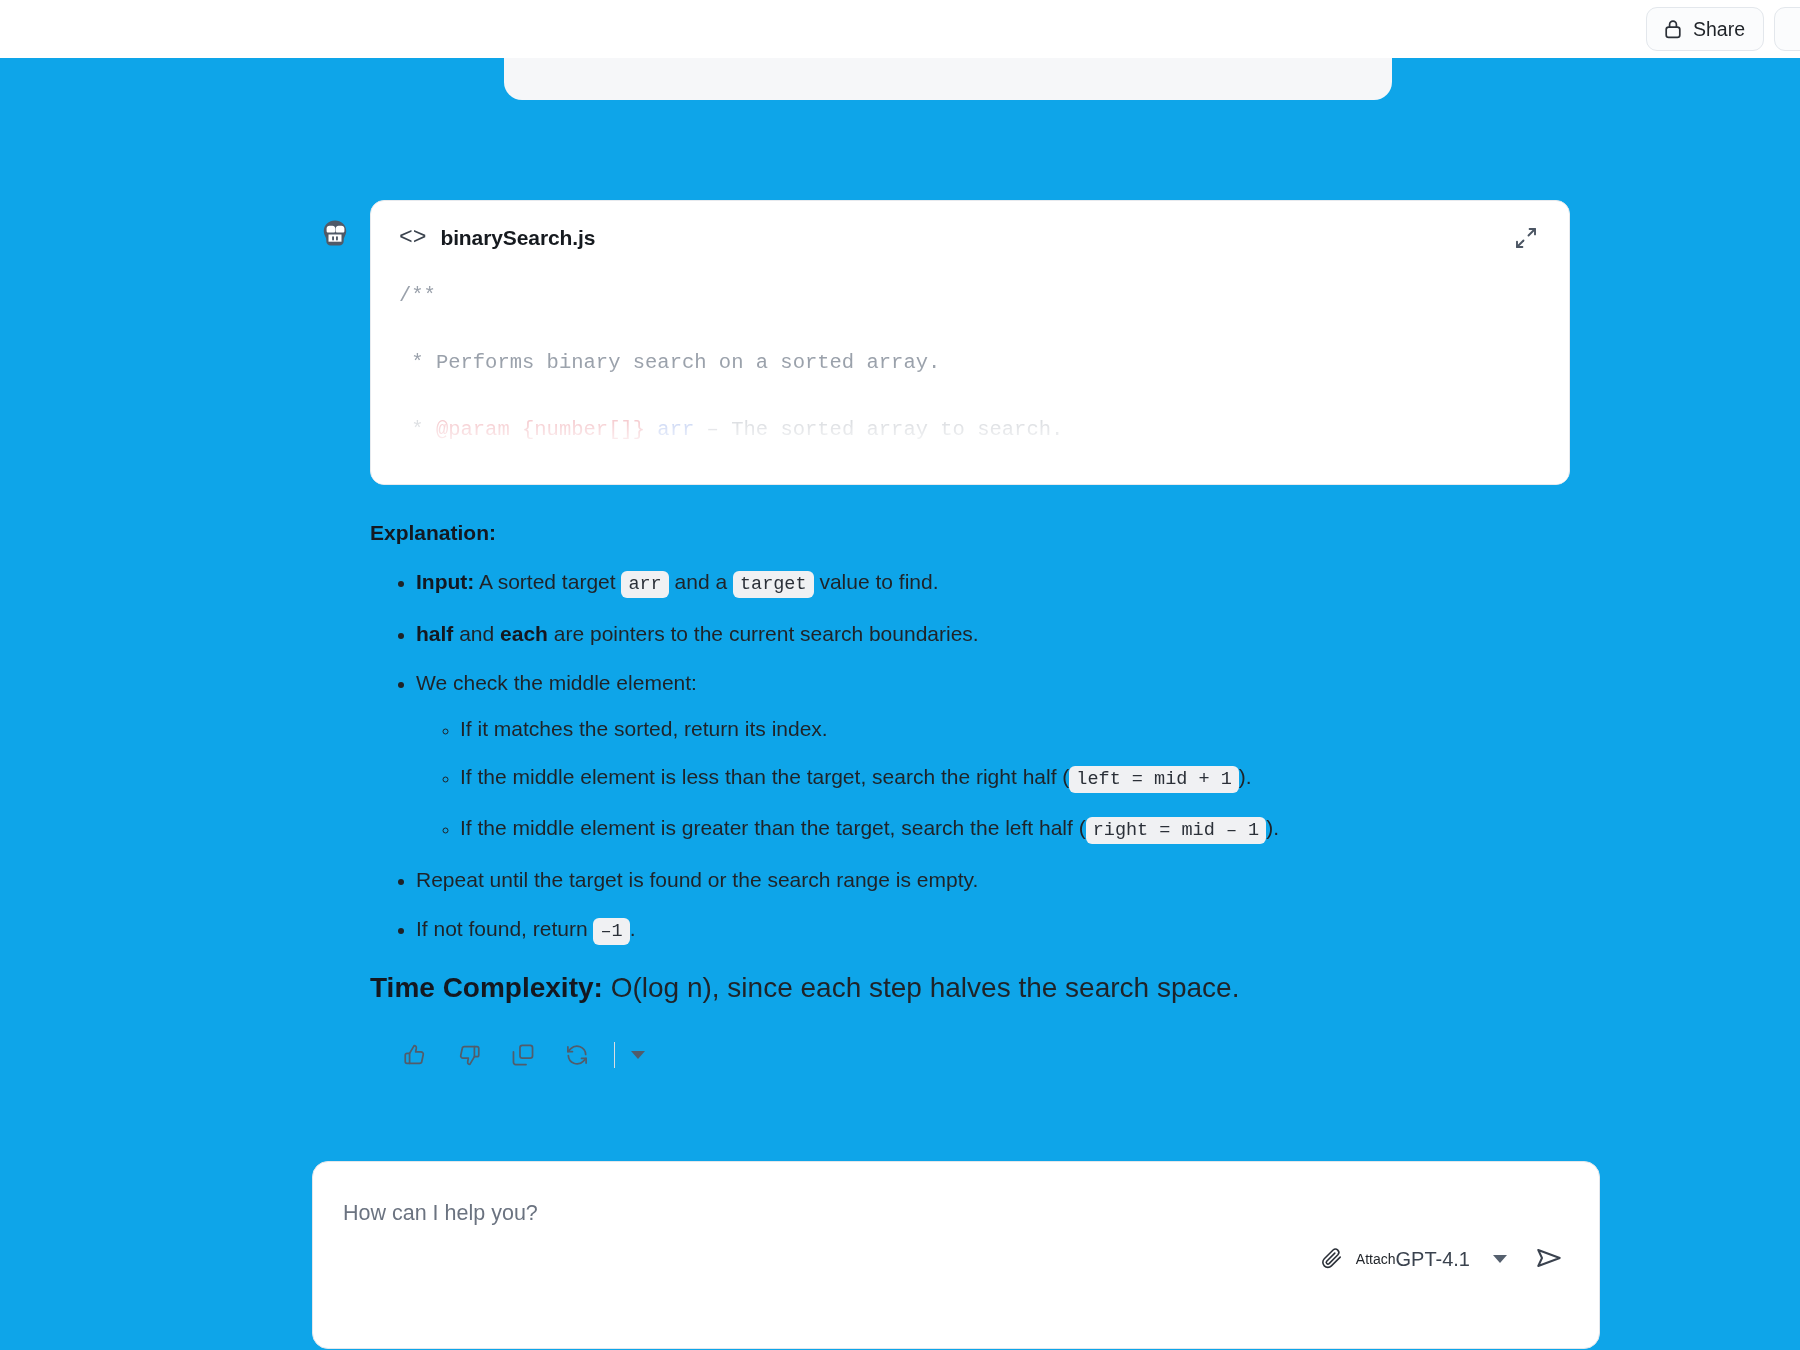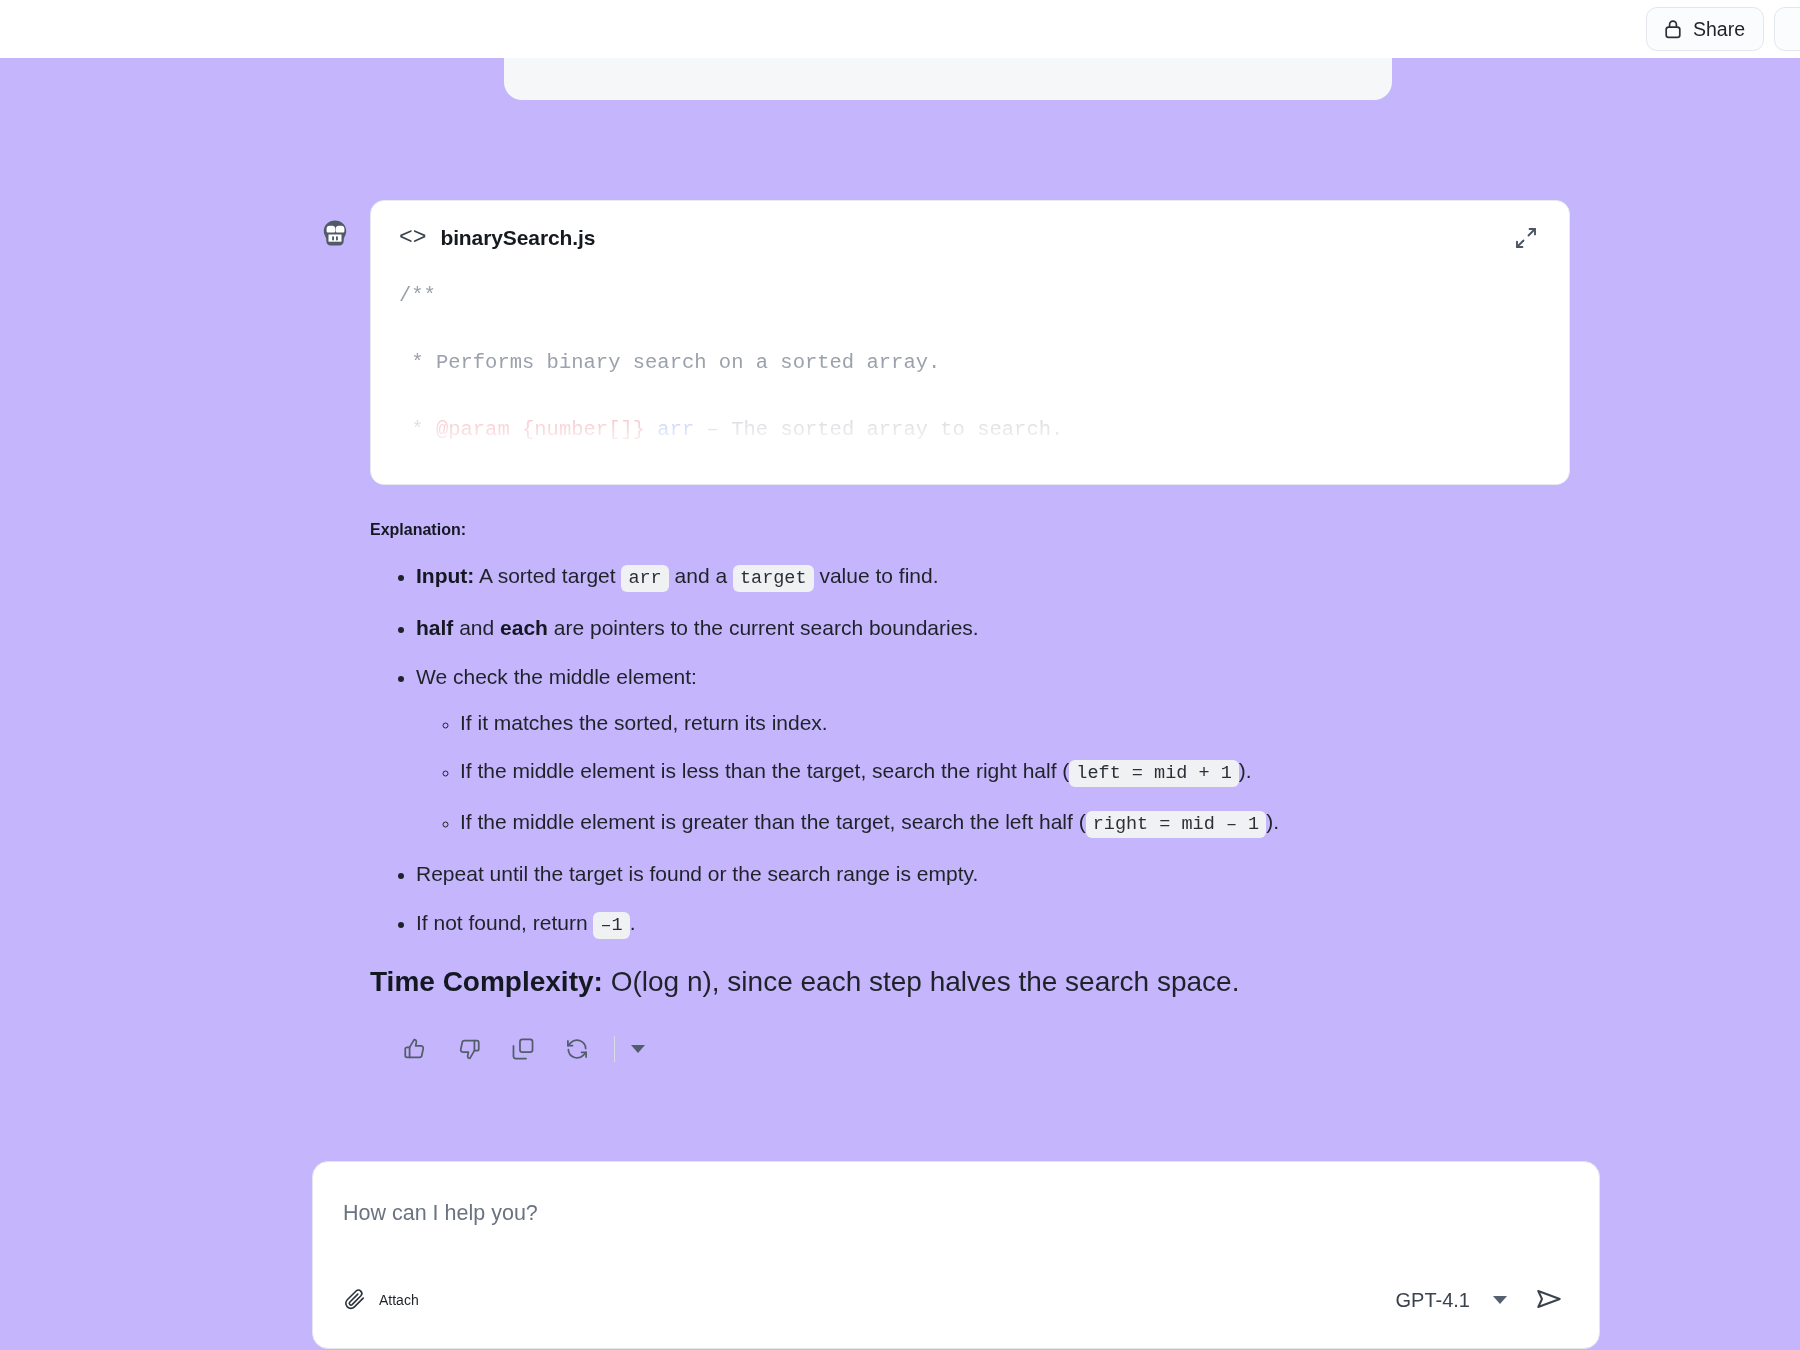--- a/index.html
+++ b/index.html
@@ -12,21 +12,21 @@
     overflow: hidden;
     background: #ffffff;
     font-family: "Liberation Sans", sans-serif;
     -webkit-font-smoothing: antialiased;
   }
 
   .app {
     position: relative;
     width: 1800px;
     height: 1350px;
-    background: #c4b5fd;
+    background: #0ea5e9;
     text-decoration: underline;
   }
 
   
   .topbar {
     position: absolute;
     top: 0; left: 0; right: 0;
     height: 58px;
     display: flex;
     align-items: center;
@@ -170,21 +170,21 @@
     left: 1px; right: 1px; bottom: 0;
     height: 120px;
     background: linear-gradient(to bottom, rgba(255,255,255,0) 0%, rgba(255,255,255,0.85) 62%, #ffffff 100%);
     pointer-events: none;
   }
 
   
   .prose { padding-left: 0; color: #1f2328; }
   .prose h4 {
     margin: 36px 0 0 0;
-    font-size: 16px;
+    font-size: 21px;
     font-weight: 700;
     color: #141820;
   }
   ul.lvl1 {
     margin: 22px 0 0 0;
     padding-left: 46px;
     list-style: disc;
   }
   ul.lvl1 > li {
     font-size: 21px;
@@ -260,21 +260,21 @@
     width: 1288px;
     height: 188px;
     border: 1px solid #e3e7ec;
     border-top-left-radius: 16px;
     border-top-right-radius: 16px;
     border-bottom-left-radius: 16px;
     border-bottom-right-radius: 16px;
     background: #ffffff;
     padding: 36px 30px 0 30px;
     display: flex;
-    flex-direction: column;
+    flex-direction: row;
     justify-content: space-between;
   }
   .composer-placeholder {
     font-size: 21.5px;
     color: #6b7380;
     line-height: 30px;
   }
   .composer-foot {
     display: flex;
     align-items: center;

